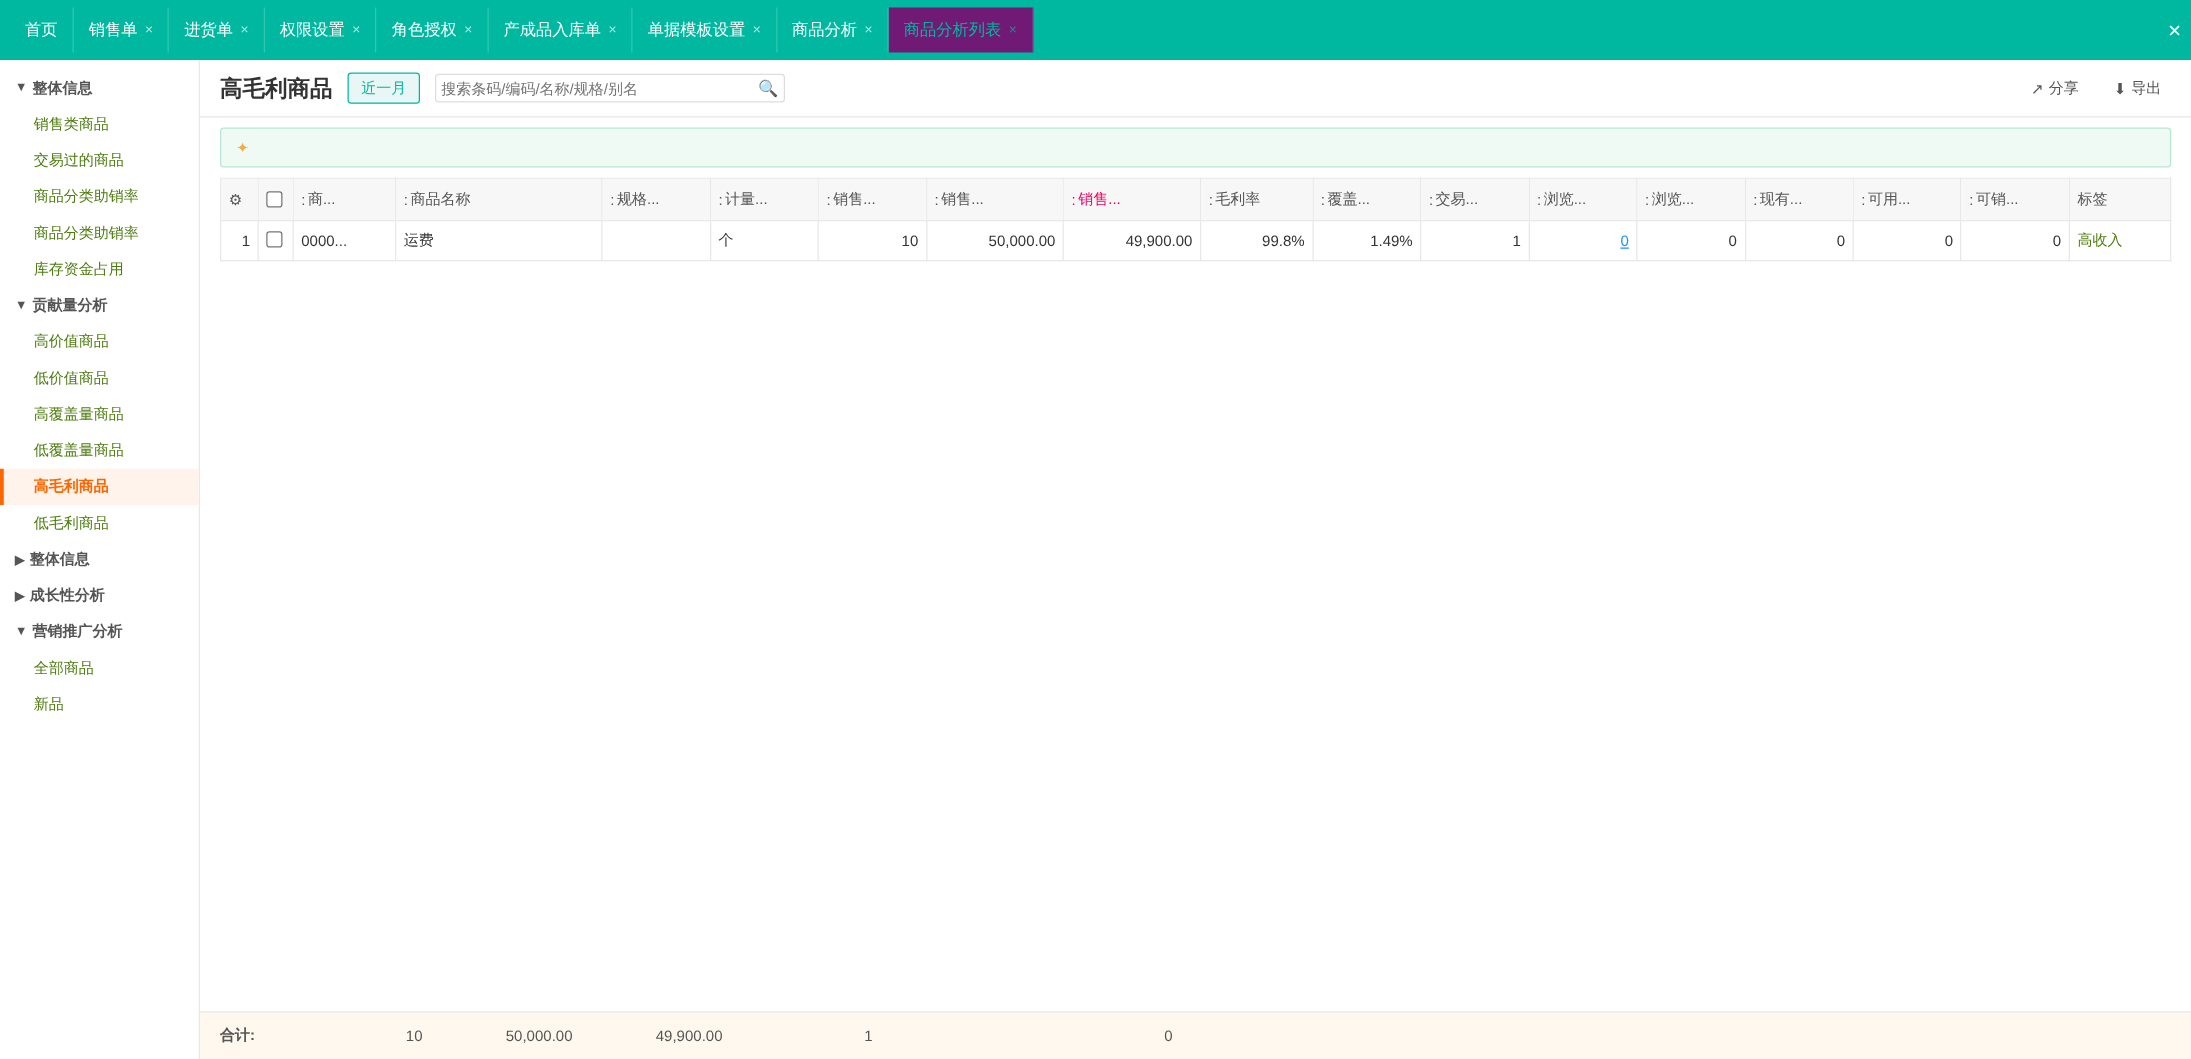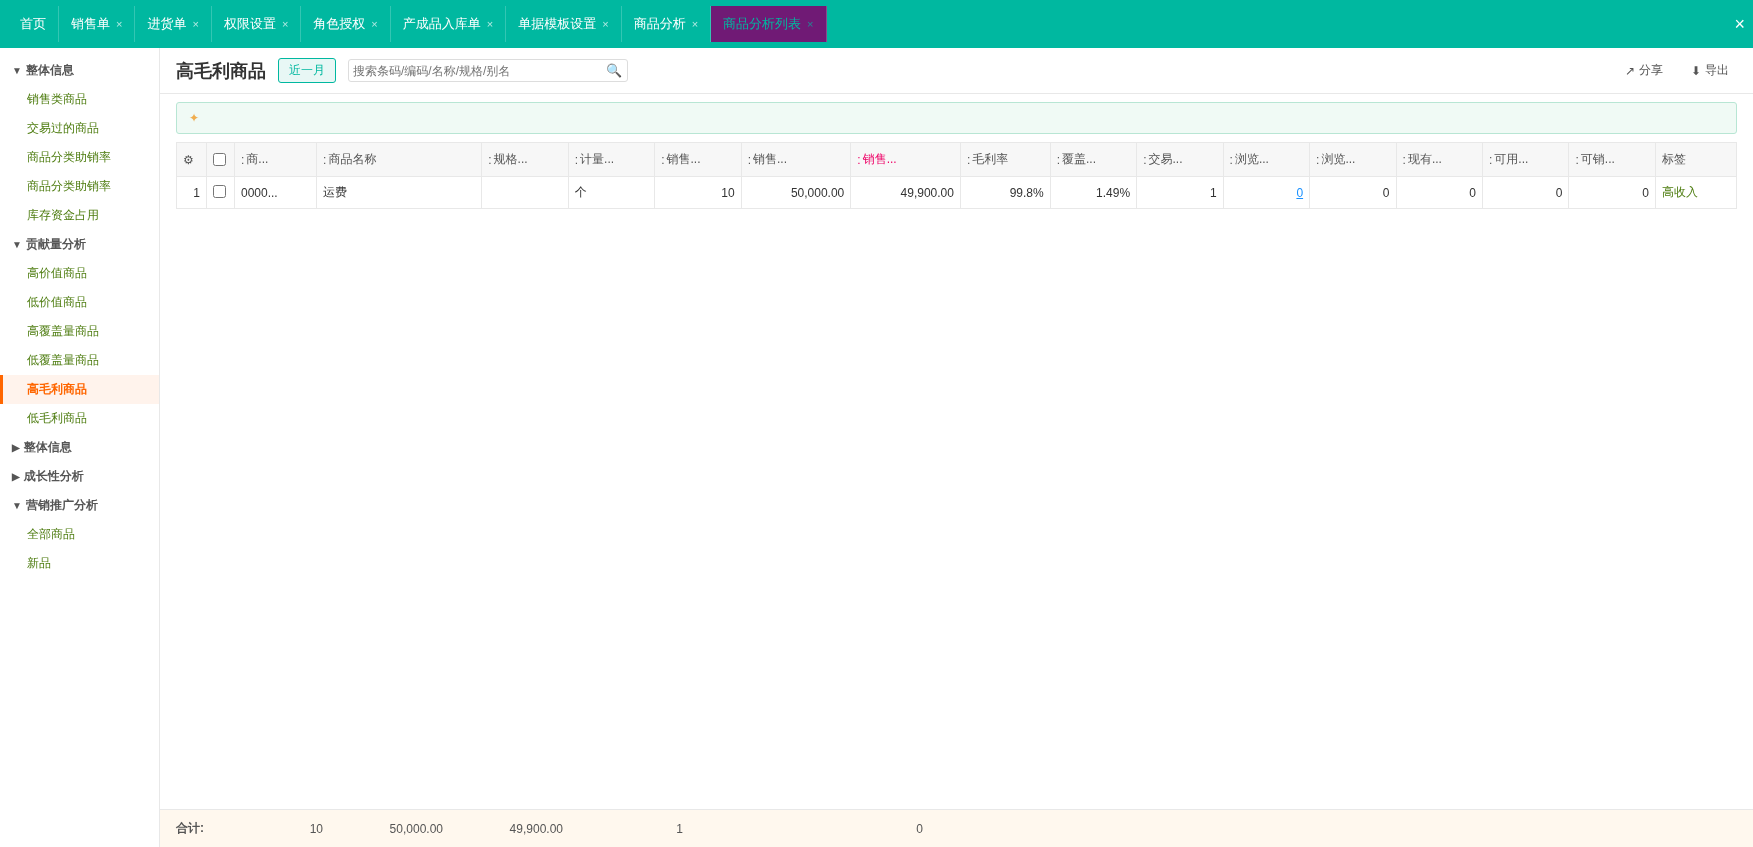--- a/index.html
+++ b/index.html
@@ -80,21 +80,21 @@
     tbody td { padding: 7px 6px; border: 1px solid #e8e8e8; color: #333; }
     .tag-high { color: #4d7c0f; font-weight: normal; }
     .num-cell { text-align: right; }
     .link-cell { color: #1890ff; text-decoration: underline; cursor: pointer; }
 
     
     .footer-bar {
       display: flex; align-items: center; padding: 8px 16px; background: #fff8ee;
       border-top: 1px solid #e8e8e8; font-size: 12px; color: #555; min-height: 38px;
     }
-    .footer-bar .footer-label { font-weight: bold; margin-right: 5px; }
+    .footer-bar .footer-label { font-weight: bold; margin-right: 20px; }
     .footer-cells { display: flex; gap: 0; flex: 1; }
     .footer-cell { min-width: 80px; text-align: right; padding: 0 6px; }
 
     
     .scrollbar-area { height: 12px; background: #f0f0f0; border-top: 1px solid #ddd; }
   </style>
 </head>
 <body>
 
 <div class="top-nav">

